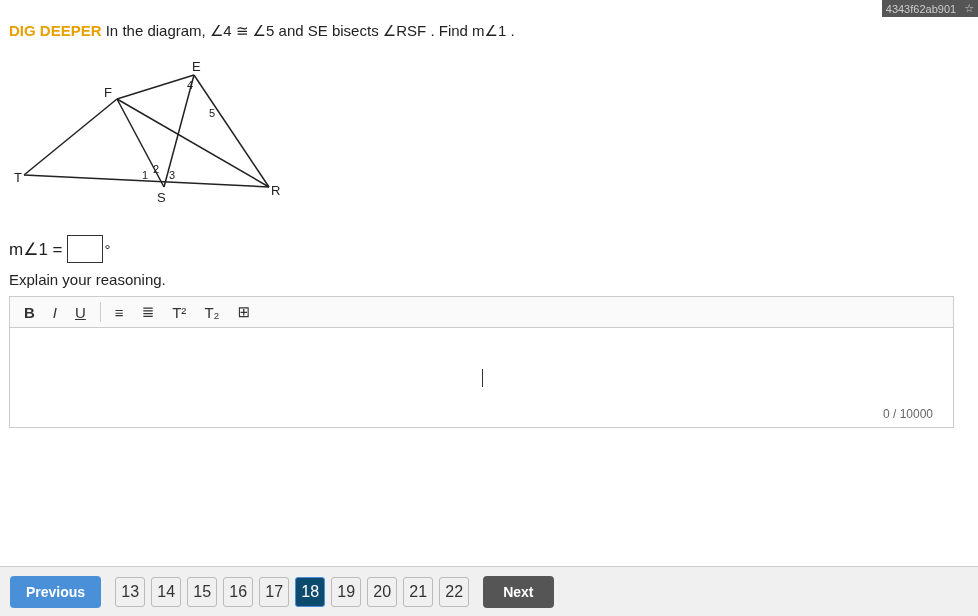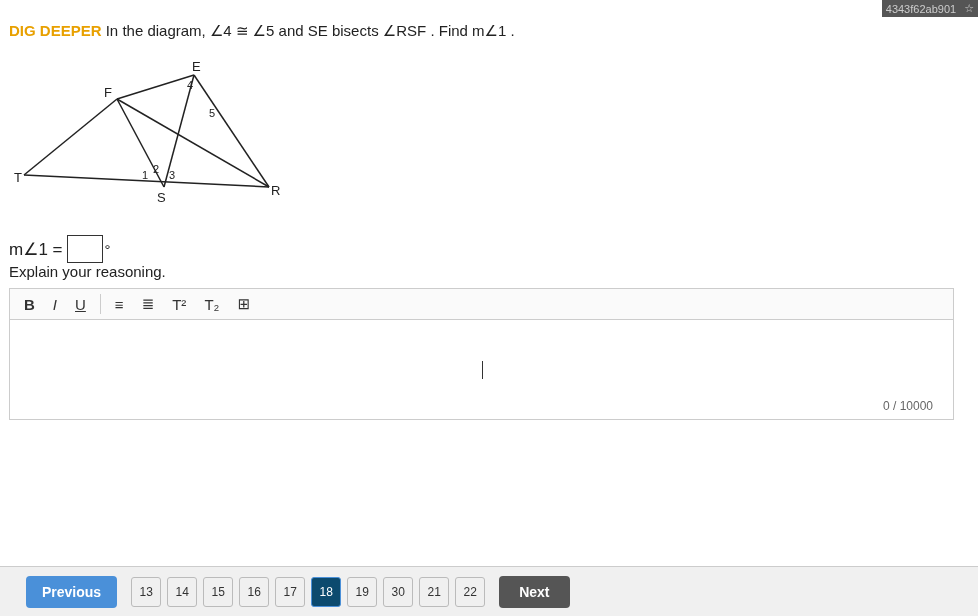--- a/index.html
+++ b/index.html
@@ -58,21 +58,21 @@
     .diagram-svg {
       width: 300px;
       height: 160px;
       flex-shrink: 0;
     }
 
     .angle-input-row {
       display: flex;
       align-items: center;
       font-size: 17px;
-      margin-bottom: 0;
+      margin-bottom: 8px;
       color: #222;
     }
 
     .angle-box {
       display: inline-block;
       width: 36px;
       height: 28px;
       border: 1.5px solid #333;
       margin-left: 4px;
       margin-right: 2px;
@@ -152,21 +152,21 @@
     .bottom-nav {
       position: absolute;
       bottom: 0;
       left: 0;
       right: 0;
       height: 50px;
       background: #f0f0f0;
       border-top: 1px solid #ccc;
       display: flex;
       align-items: center;
-      padding: 0 26px;
+      padding: 0 10px;
       gap: 6px;
     }
 
     .prev-btn {
       background: #4a90d9;
       color: #fff;
       border: none;
       padding: 8px 16px;
       border-radius: 4px;
       cursor: pointer;
@@ -176,21 +176,21 @@
     }
 
     .page-num {
       background: none;
       border: 1px solid #bbb;
       width: 30px;
       height: 30px;
       display: flex;
       align-items: center;
       justify-content: center;
-      font-size: 12px;
+      font-size: 16px;
       color: #333;
       border-radius: 3px;
       cursor: pointer;
     }
 
     .page-num.active {
       background: #0c4a6e;
       color: #fff;
       border-color: #4a90d9;
     }
@@ -297,21 +297,21 @@
   <div class="page-num">
       <span>17</span>
     </div>
   <div class="page-num active">
       <span>18</span>
     </div>
   <div class="page-num">
       <span>19</span>
     </div>
   <div class="page-num">
-      <span>30</span>
+      <span>20</span>
     </div>
   <div class="page-num">
       <span>21</span>
     </div>
   <div class="page-num">
       <span>22</span>
     </div>
 
   <button class="next-btn">Next</button>
 </div>

